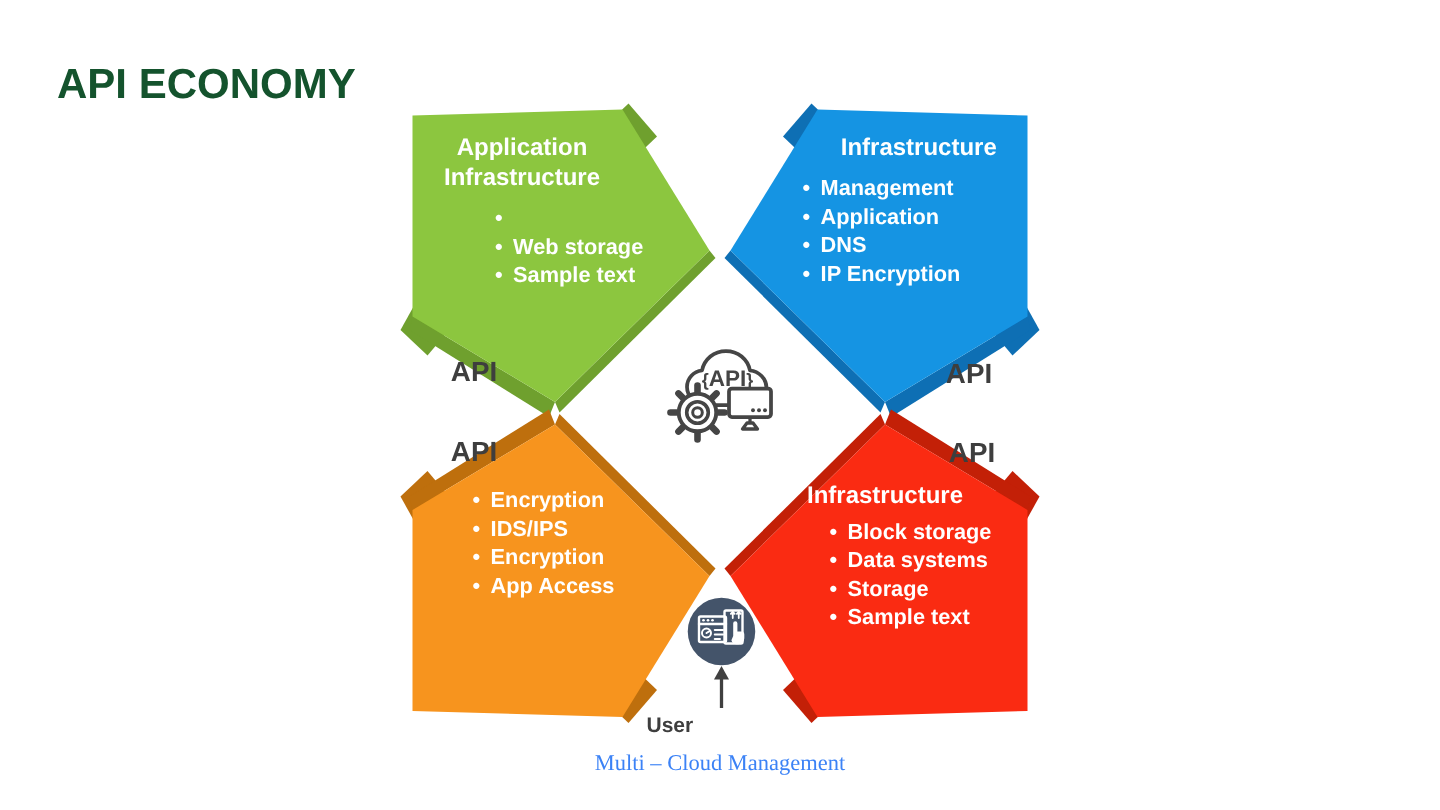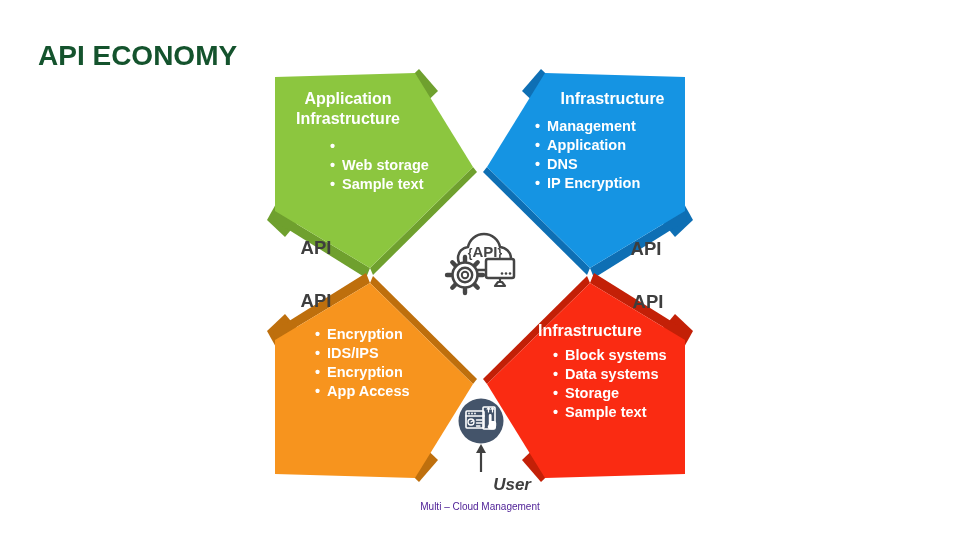--- a/index.html
+++ b/index.html
@@ -43,24 +43,24 @@
   
   .api-label{
     width:60px;text-align:center;
     font-size:18.5px;font-weight:700;color:#3E3E3E;z-index:6;
   }
   .api-tl{left:286px;top:237px;}
   .api-tr{left:616px;top:238px;}
   .api-bl{left:286px;top:290px;}
   .api-br{left:618px;top:291px;}
   
-  .user-label{left:431px;top:475px;width:100px;text-align:right;
-    font-size:17px;font-weight:700;color:#3E3E3E;font-style:italic;}
+  .user-label{left:431px;top:475px;width:100px;text-align:left;
+    font-size:14px;font-weight:700;color:#3E3E3E;}
   .caption{left:330px;top:501px;width:300px;text-align:center;
-    font-size:10px;color:#4c1d95;}
+    font-size:15px;color:#3b82f6;font-family:Liberation Serif, serif;}
   .icon-svg{pointer-events:none;}
 </style>
 </head>
 <body>
 
 <div class="abs slide-title">API ECONOMY</div>
 
 <svg class="abs arrow pos-green" viewBox="-14 -14 228 226">
   <polygon points="125,18 146,-2 165,20 144,40" fill="#6FA02E"></polygon>
   <polygon points="4,131 28,147 12,166 -6,149" fill="#6FA02E"></polygon>
@@ -157,21 +157,21 @@
   </ul>
 </div>
 
 <div class="abs panel-text pt-red">
   <div class="panel-title">
     <span>Infrastructure</span>
   </div>
   <ul class="bullets">
     <li>
         <span class="bullet-dot">•</span>
-        <span>Block systems</span>
+        <span>Block storage</span>
       </li>
     <li>
         <span class="bullet-dot">•</span>
         <span>Data systems</span>
       </li>
     <li>
         <span class="bullet-dot">•</span>
         <span>Storage</span>
       </li>
     <li>

